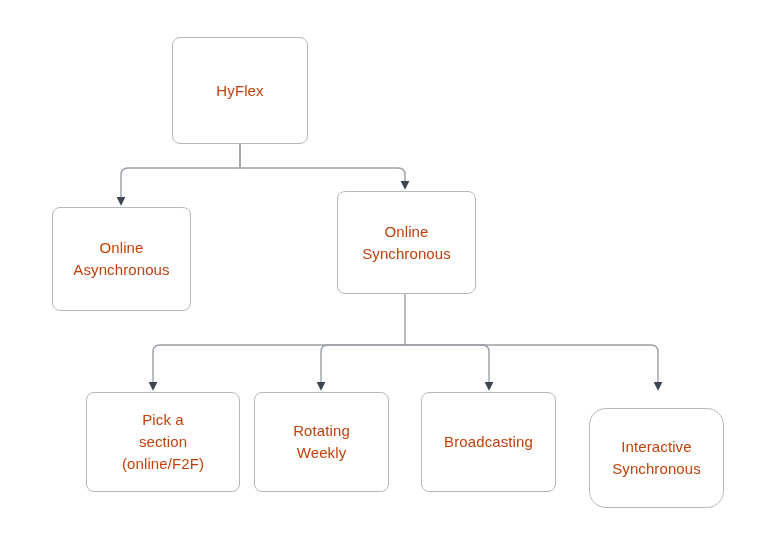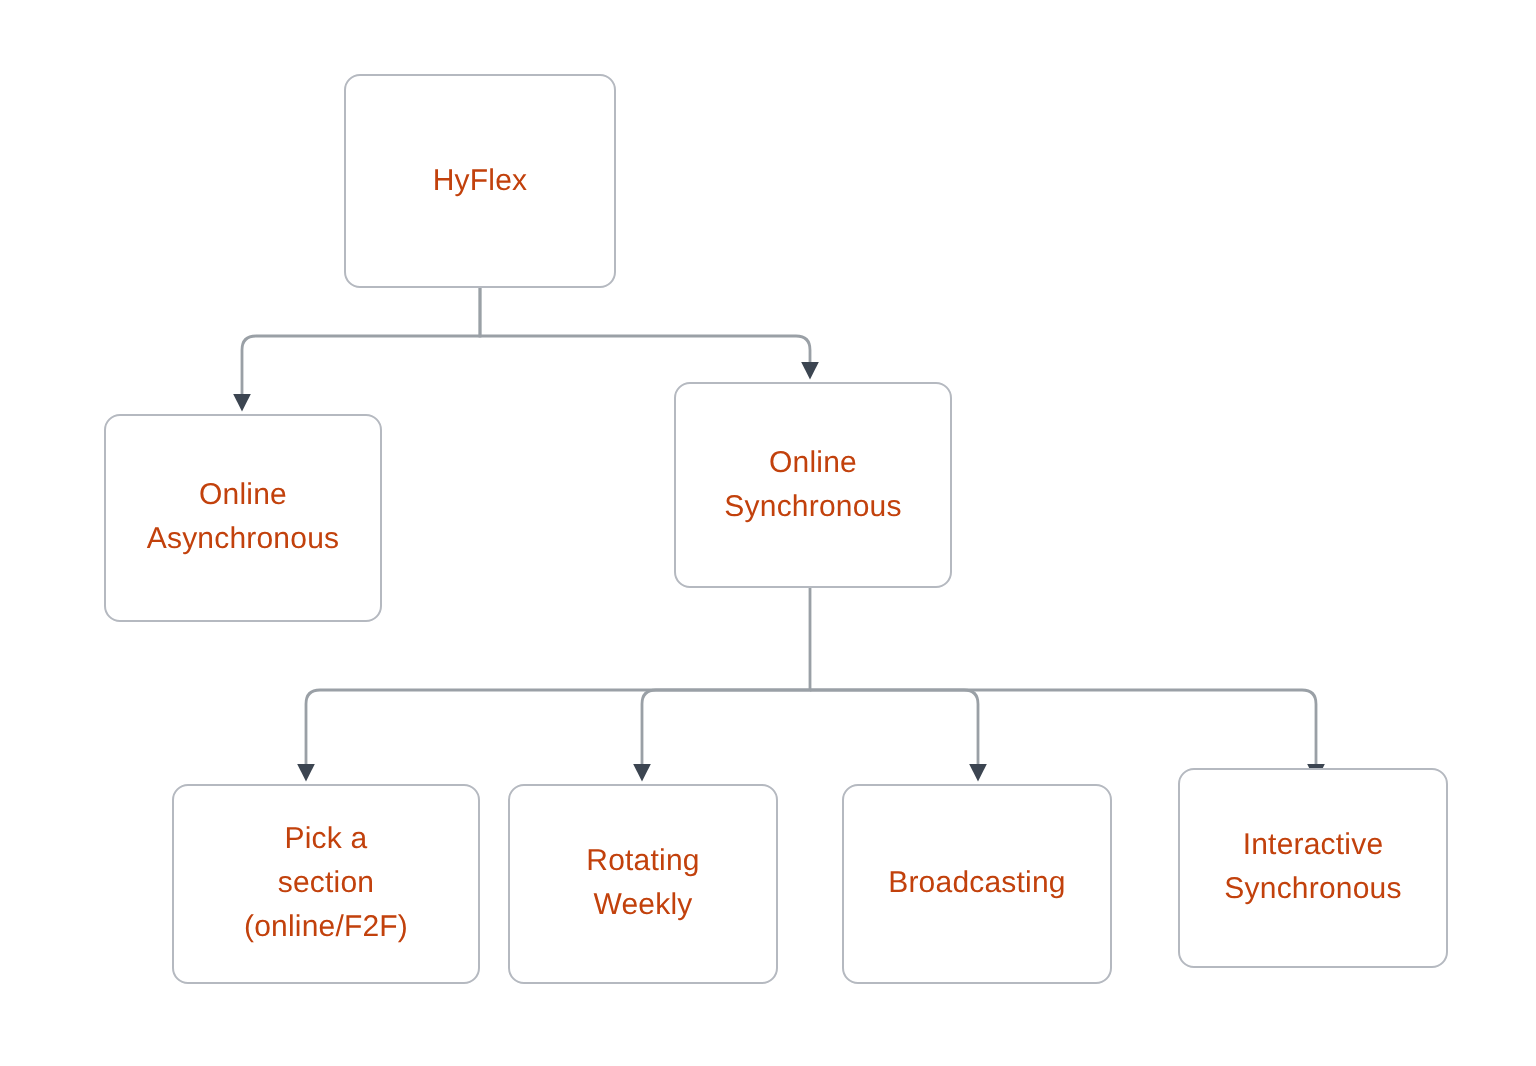--- a/index.html
+++ b/index.html
@@ -97,18 +97,18 @@
 
   <div class="node" style="left:254px; top:392px; width:135px; height:100px;text-align:center;">
     <span class="node-label">Rotating
 Weekly</span>
   </div>
 
   <div class="node" style="left:421px; top:392px; width:135px; height:100px;">
     <span class="node-label">Broadcasting</span>
   </div>
 
-  <div class="node" style="left:589px; top:384px; width:135px; height:100px;">
+  <div class="node" style="left:589px; top:408px; width:135px; height:100px;border-radius:17px;">
     <span class="node-label">Interactive
 Synchronous</span>
   </div>
 
 </div>
 
 </body></html>

